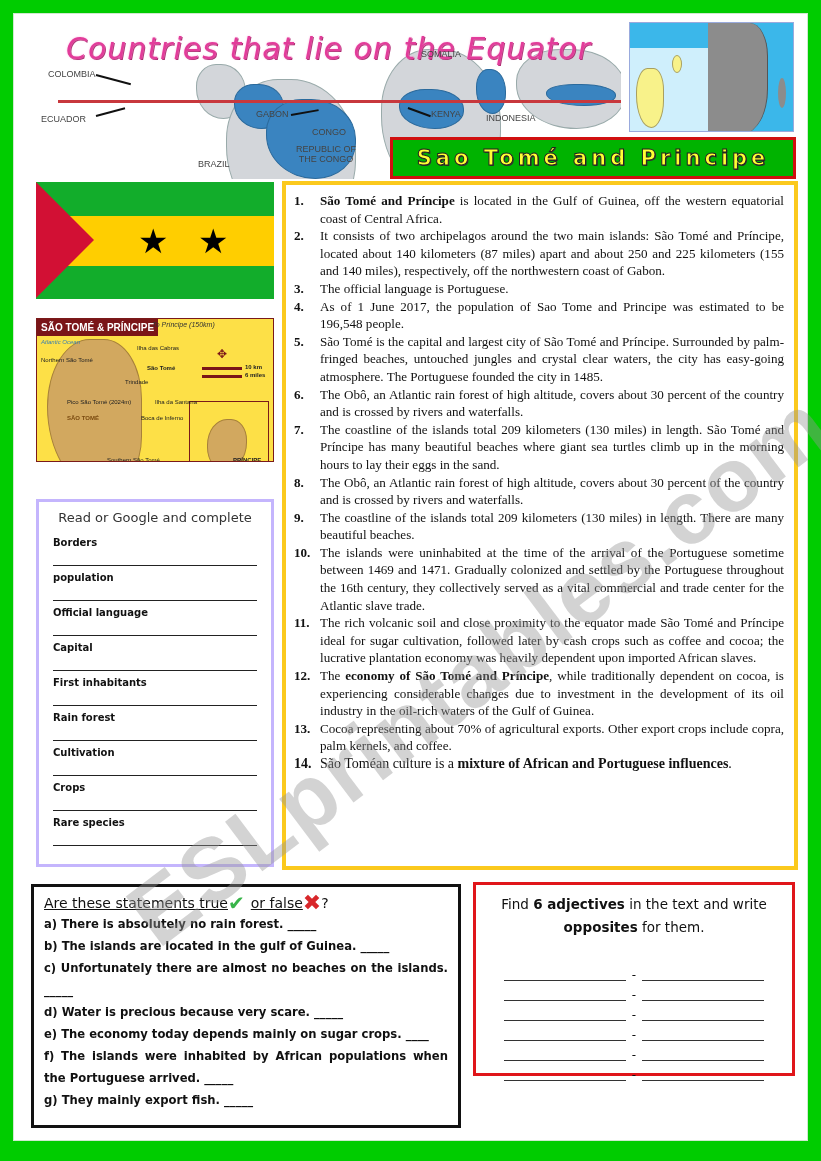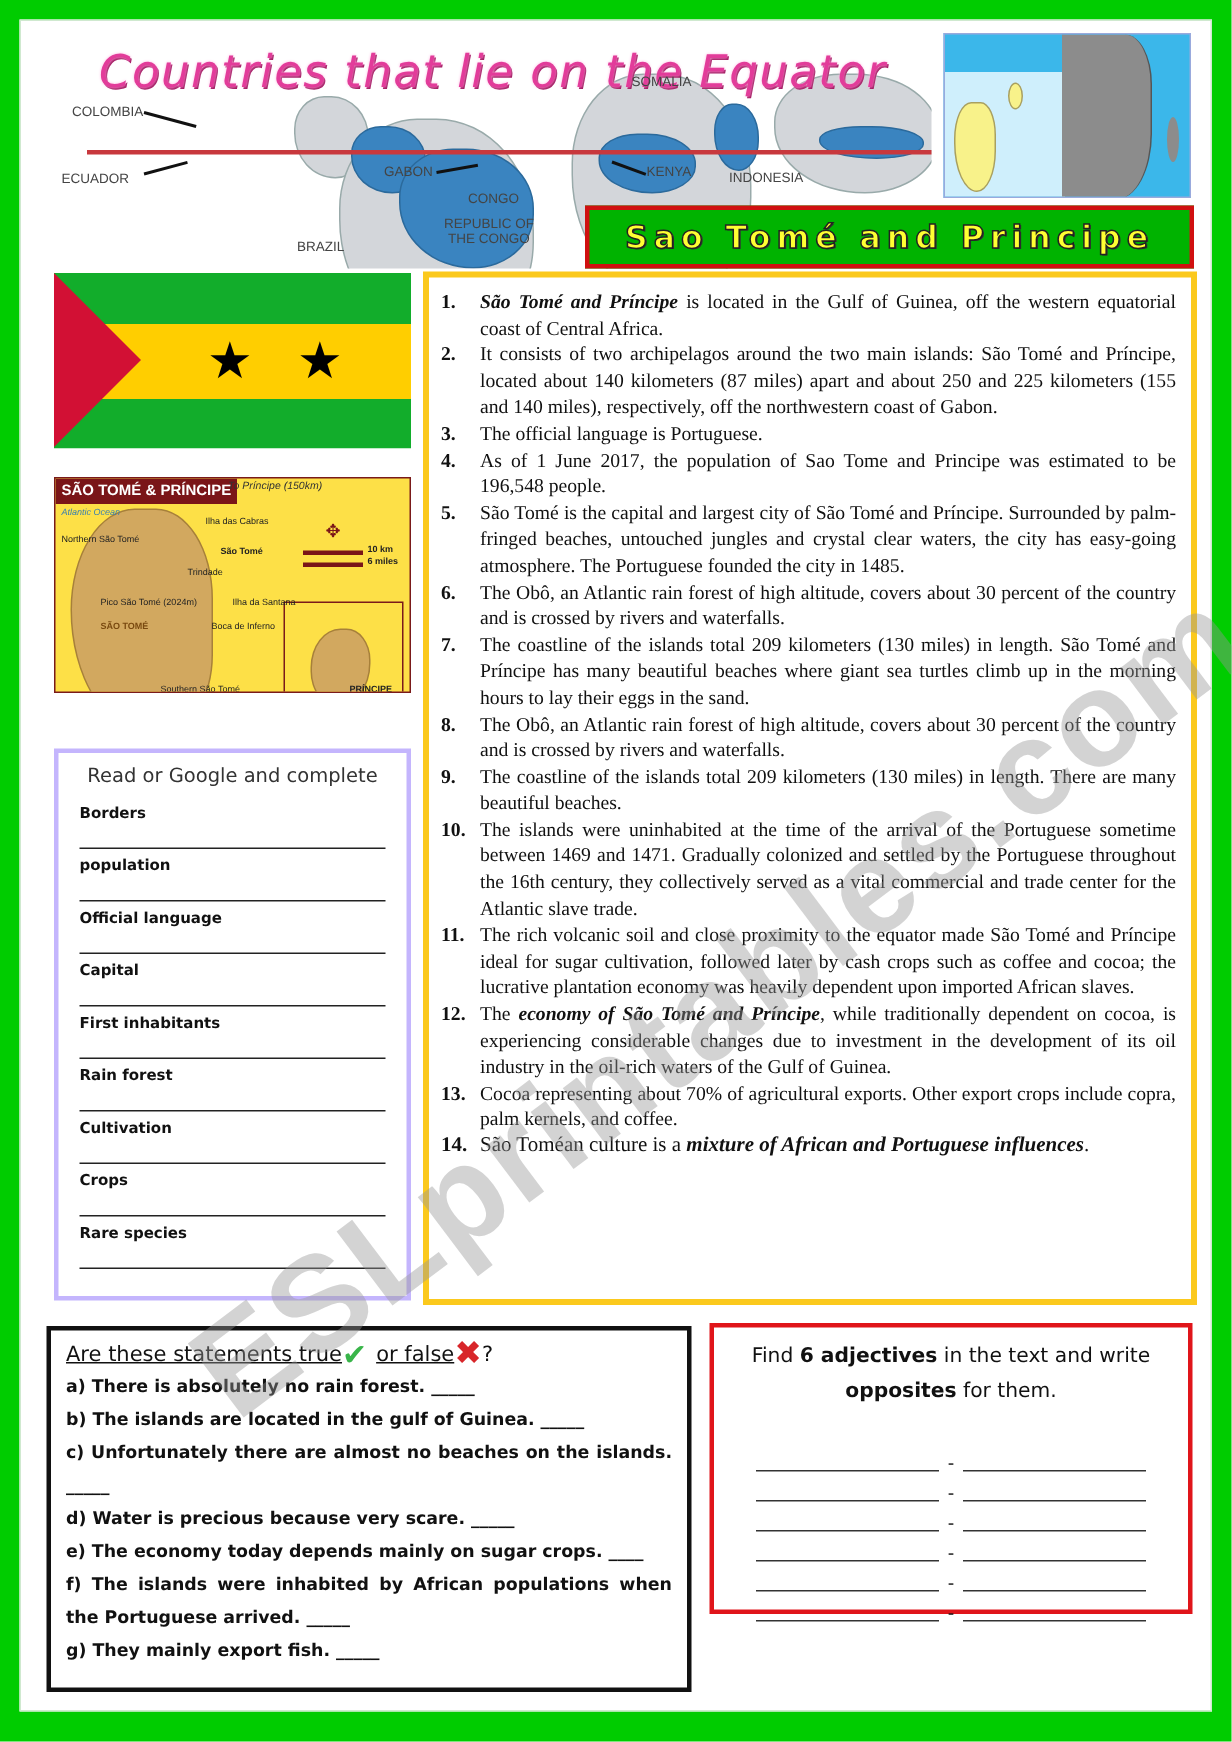--- a/index.html
+++ b/index.html
@@ -55,21 +55,21 @@
   .complete-title { font-family: "DejaVu Sans", sans-serif; font-size: 13px; color: #333; text-align: center; margin-bottom: 12px; }
   .complete-item { font-family: "DejaVu Sans", sans-serif; font-weight: bold; font-size: 10px; color: #111; height: 35px; position: relative; }
   .complete-item .line { position: absolute; left: 0; right: 0; top: 28px; border-bottom: 1px solid #222; }
 
   
   .facts-box { position: absolute; left: 268px; top: 167px; width: 516px; height: 689px; border: 4px solid #fbc91d; padding: 7px 10px 6px 8px; }
   .facts-list { list-style: none; }
   .fact { display: flex; font-size: 13.1px; line-height: 17.6px; color: #111; text-align: justify; }
   .fact .num { width: 26px; flex: 0 0 26px; font-weight: bold; }
   .fact .txt { flex: 1; }
-  .fact b { font-weight: bold; font-style: italic; }
+  .fact b { font-weight: bold; }
 
   
   .tf-box { position: absolute; left: 17px; top: 870px; width: 430px; height: 244px; border: 3px solid #111; padding: 8px 10px; font-family: "DejaVu Sans", sans-serif; }
   .tf-title { font-size: 14px; color: #111; display: flex; gap: 0; margin-bottom: 2px; }
   .tf-title u { text-decoration: underline; }
   .check-icon { color: #39b54a; font-size: 20px; font-weight: bold; line-height: 16px; }
   .cross-icon { color: #d8262a; font-size: 22px; font-weight: bold; line-height: 16px; }
   .tf-item { font-size: 11.6px; font-weight: bold; line-height: 22px; color: #111; text-align: justify; }
 
   

